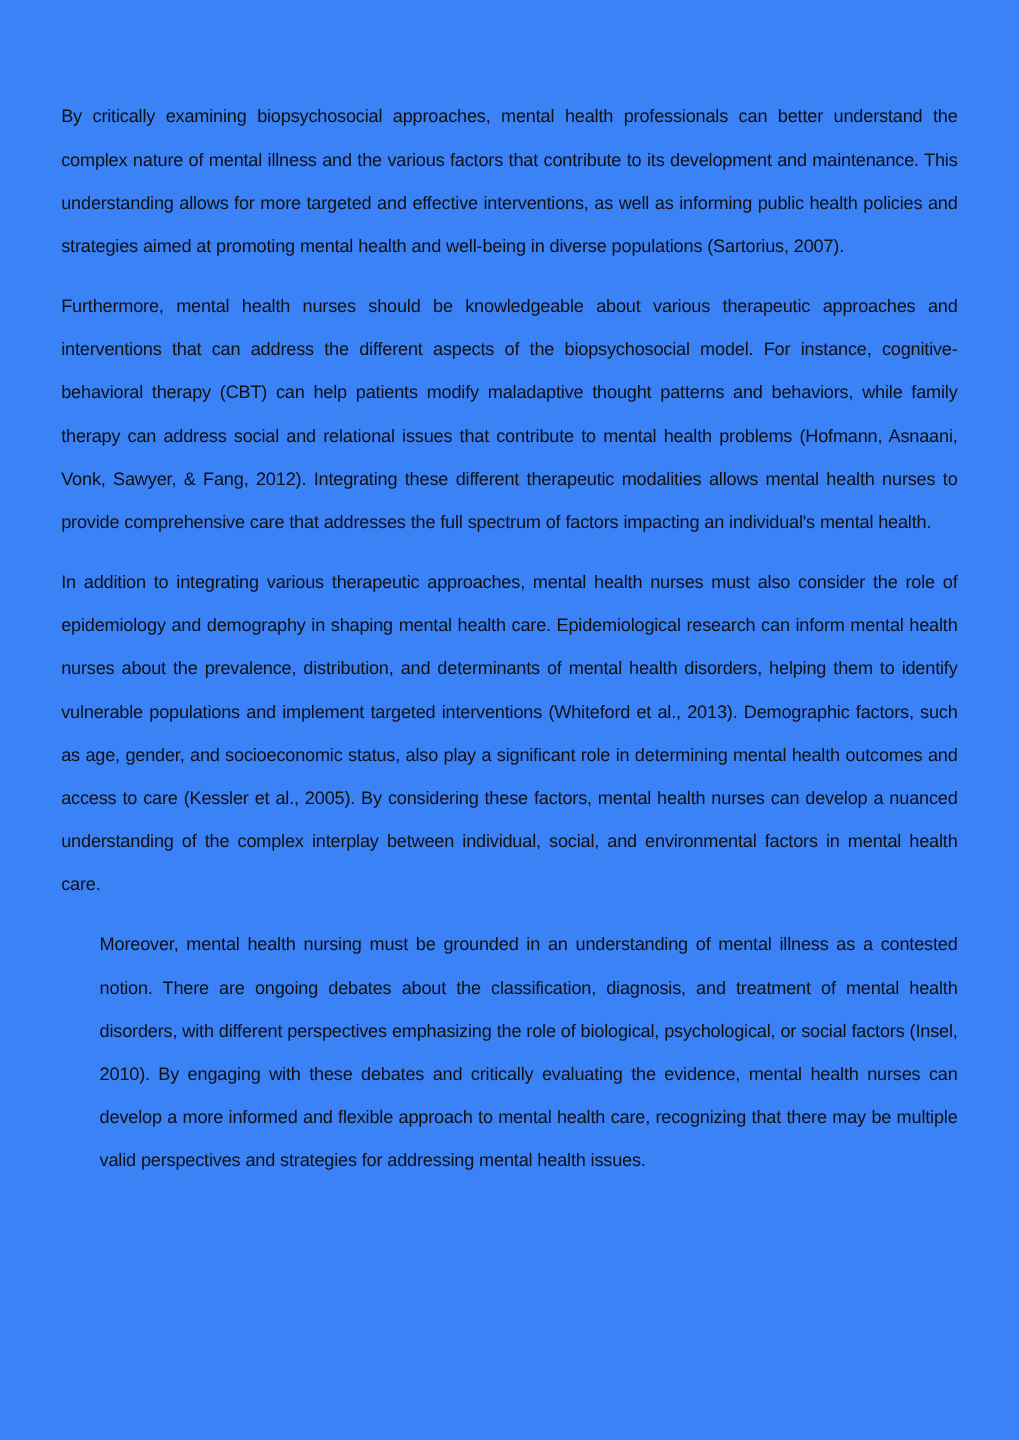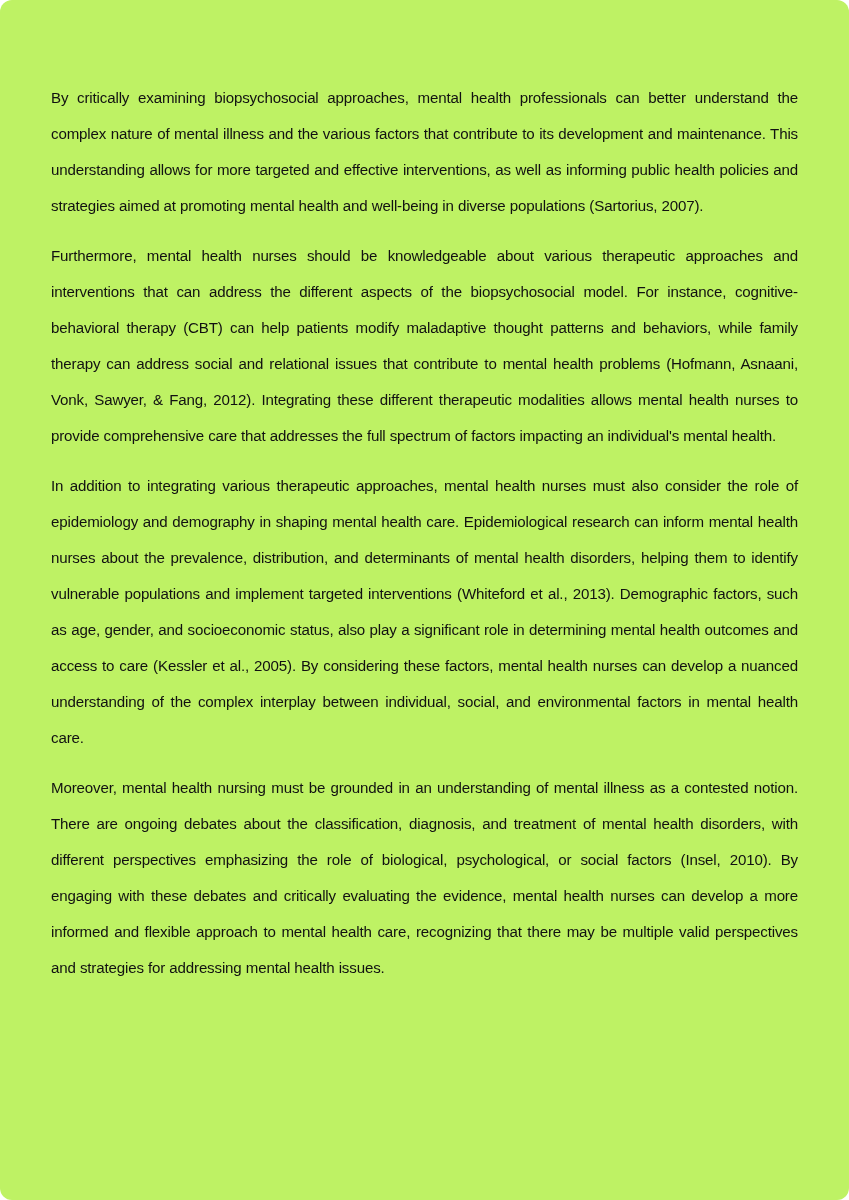--- a/index.html
+++ b/index.html
@@ -10,23 +10,22 @@
   body {
     width: 849px;
     height: 1200px;
     overflow: hidden;
     font-family: "Liberation Sans", "DejaVu Sans", sans-serif;
   }
   .page {
     position: relative;
     width: 849px;
     height: 1200px;
-    background: #bef264;
+    background: #3b82f6;
     box-sizing: border-box;
-    border-radius: 12px;
   }
   .doc-body {
     position: absolute;
     left: 51px;
     top: 80px;
     width: 747px;
   }
   p.para {
     margin: 0 0 14px 0;
     padding: 0;
@@ -35,20 +34,21 @@
     color: #111111;
     text-align: justify;
     text-justify: inter-word;
     font-weight: 400;
     letter-spacing: -0.15px;
     word-spacing: 0.1px;
     -webkit-font-smoothing: antialiased;
   }
   p.para:last-child {
     margin-bottom: 0;
+    margin-left: 32px;
   }
 </style>
 </head>
 <body>
 
 <div class="page">
   <div class="doc-body">
     <p class="para">By critically examining biopsychosocial approaches, mental health professionals can better understand the complex nature of mental illness and the various factors that contribute to its development and maintenance. This understanding allows for more targeted and effective interventions, as well as informing public health policies and strategies aimed at promoting mental health and well-being in diverse populations (Sartorius, 2007).</p>
     <p class="para">Furthermore, mental health nurses should be knowledgeable about various therapeutic approaches and interventions that can address the different aspects of the biopsychosocial model. For instance, cognitive-behavioral therapy (CBT) can help patients modify maladaptive thought patterns and behaviors, while family therapy can address social and relational issues that contribute to mental health problems (Hofmann, Asnaani, Vonk, Sawyer, &amp; Fang, 2012). Integrating these different therapeutic modalities allows mental health nurses to provide comprehensive care that addresses the full spectrum of factors impacting an individual's mental health.</p>
     <p class="para">In addition to integrating various therapeutic approaches, mental health nurses must also consider the role of epidemiology and demography in shaping mental health care. Epidemiological research can inform mental health nurses about the prevalence, distribution, and determinants of mental health disorders, helping them to identify vulnerable populations and implement targeted interventions (Whiteford et al., 2013). Demographic factors, such as age, gender, and socioeconomic status, also play a significant role in determining mental health outcomes and access to care (Kessler et al., 2005). By considering these factors, mental health nurses can develop a nuanced understanding of the complex interplay between individual, social, and environmental factors in mental health care.</p>

